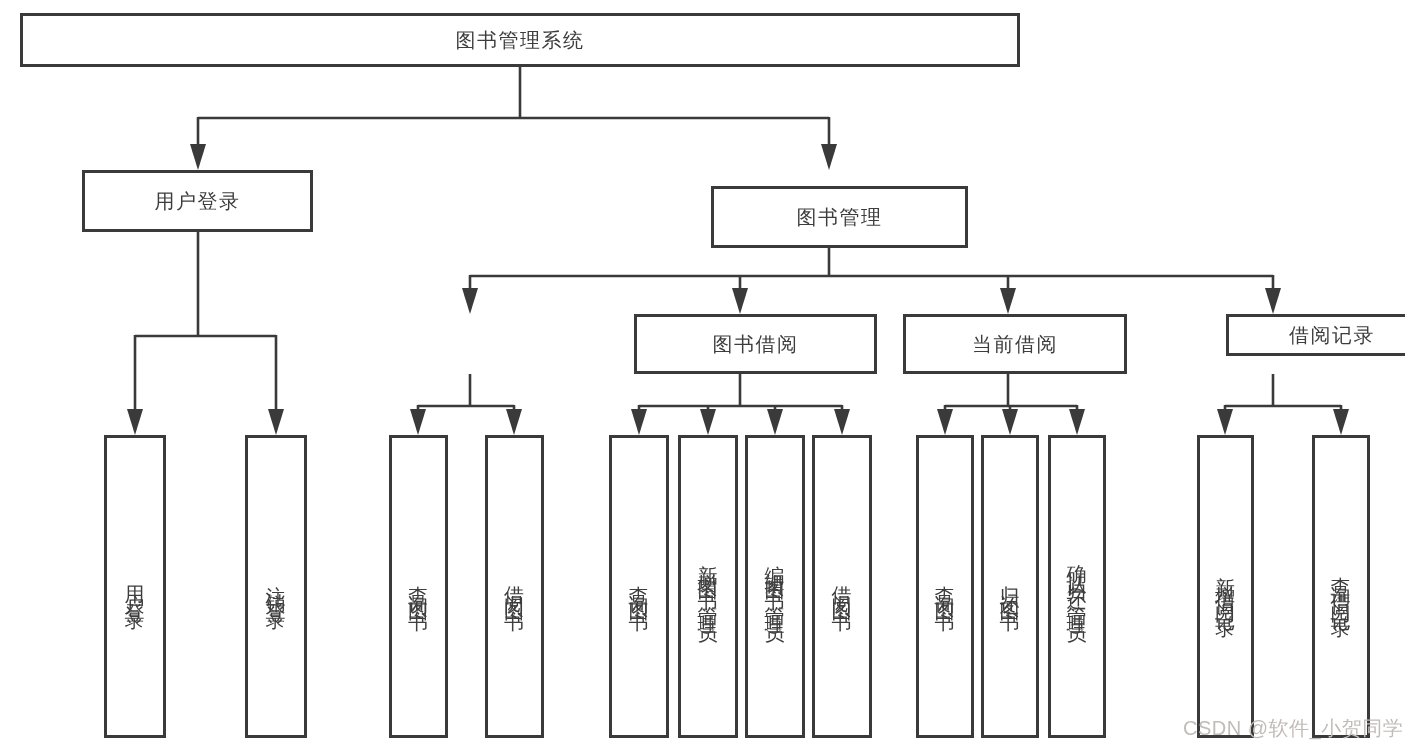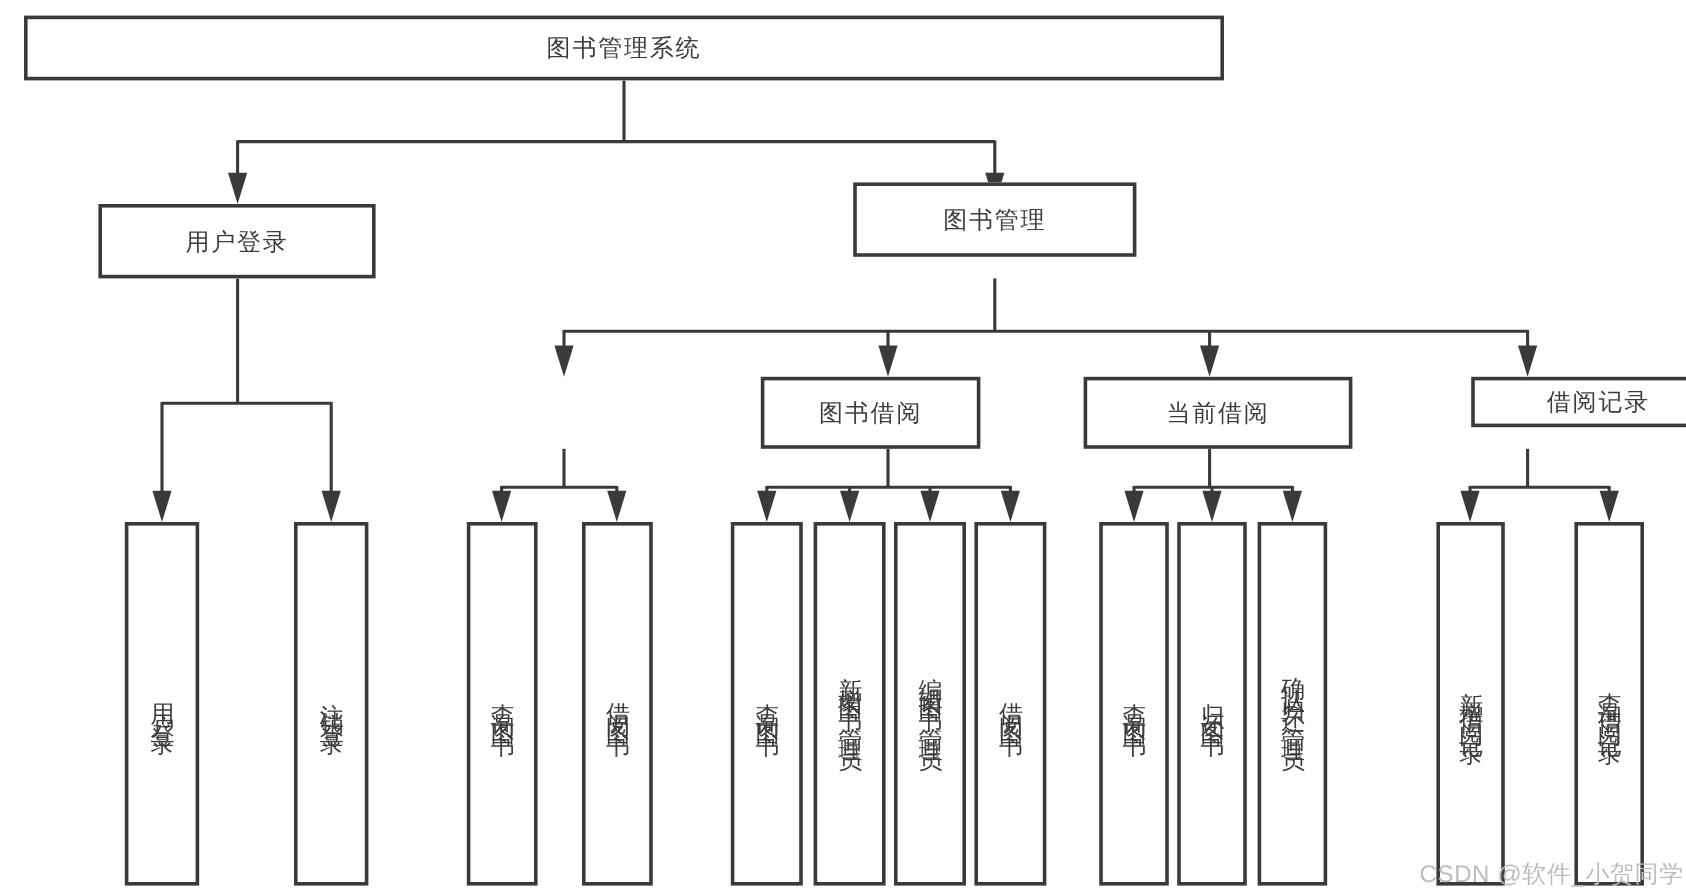--- a/index.html
+++ b/index.html
@@ -113,23 +113,23 @@
       <line x1="1225" y1="406" x2="1341" y2="406" stroke="#3a3a3a" stroke-width="2.6"></line>
       <line x1="1225" y1="405" x2="1225" y2="421" stroke="#3a3a3a" stroke-width="2.6"></line>
       <polygon points="1217,409 1233,409 1225,435" fill="#3a3a3a"></polygon>
       <line x1="1341" y1="405" x2="1341" y2="421" stroke="#3a3a3a" stroke-width="2.6"></line>
       <polygon points="1333,409 1349,409 1341,435" fill="#3a3a3a"></polygon>
     </svg>
 
   <div class="hnode" style="left:20px;top:13px;width:1000px;height:54px">图书管理系统</div>
 
   <div class="hnode" style="left:82px;top:170px;width:231px;height:62px">用户登录</div>
-  <div class="hnode" style="left:711px;top:152px;width:236px;height:62px">图书管理</div>
+  <div class="hnode" style="left:711px;top:186px;width:257px;height:62px">图书管理</div>
 
-  <div class="hnode" style="left:634px;top:314px;width:183px;height:60px">图书借阅</div>
+  <div class="hnode" style="left:634px;top:314px;width:243px;height:60px">图书借阅</div>
   <div class="hnode" style="left:903px;top:314px;width:224px;height:60px">当前借阅</div>
   <div class="hnode" style="left:1226px;top:314px;width:212px;height:42px">借阅记录</div>
 
   <div class="vnode" style="left:104px;width:62px">
     <span class="vtext">用户登录</span>
   </div>
   <div class="vnode" style="left:245px;width:62px">
     <span class="vtext">注销登录</span>
   </div>
 

